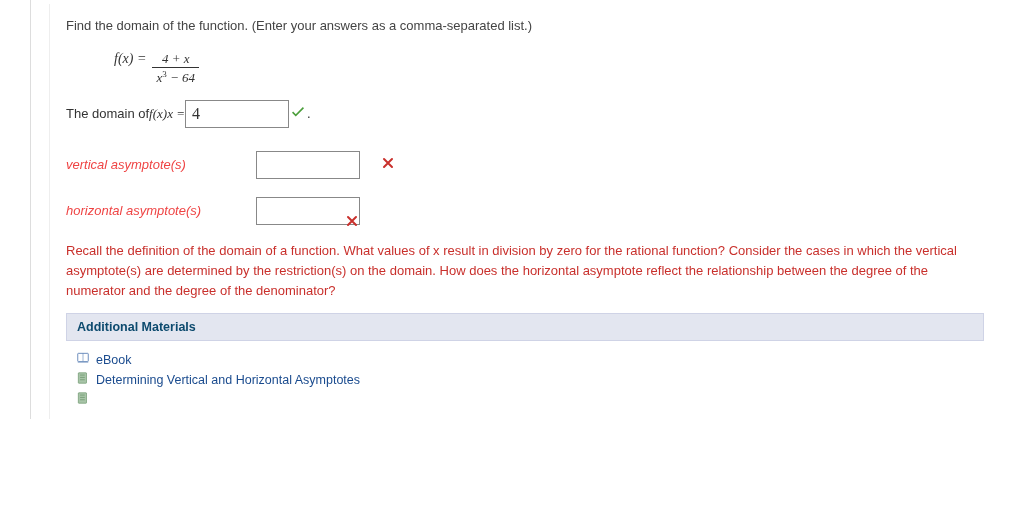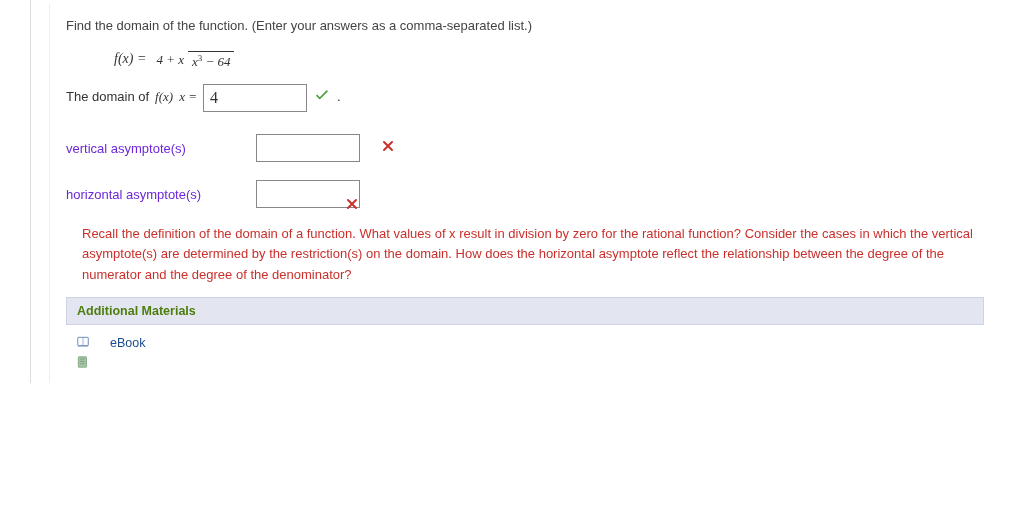--- a/index.html
+++ b/index.html
@@ -25,76 +25,76 @@
     .formula {
       margin: 15px 0 14px 48px;
       font-family: Georgia, 'Times New Roman', serif;
       font-style: italic;
       display: flex;
       gap: 6px;
     }
     .formula .lhs { font-size: 14px; }
     .frac {
       display: inline-flex;
-      flex-direction: row;
+      flex-direction: column;
       align-items: center;
       font-size: 13px;
       line-height: 1.2;
     }
     .frac .num { padding: 0 4px 1px 4px; }
     .frac .den { border-top: 1px solid #333; padding: 1px 4px 0 4px; }
     .frac sup { font-size: 9px; vertical-align: super; font-style: normal; }
     .answer-line {
       display: flex;
       align-items: center;
-      gap: 6px;
+      gap: 0;
       margin-bottom: 22px;
       flex-wrap: wrap;
       line-height: 1.6;
     }
     .answer-line .fx { font-family: Liberation Serif, serif; font-style: italic; }
     .answer-input {
       border: 1px solid #888;
       height: 28px;
       width: 104px;
       padding: 2px 6px;
       font-family: Georgia, serif;
       font-size: 16px;
       color: #333;
     }
     .row {
       display: flex;
       align-items: center;
       gap: 20px;
       margin: 10px 0 18px 0;
     }
-    .row .label { min-width: 170px; color: #6d28d9; }
+    .row .label { min-width: 170px; color: #ef4444; font-style: italic; }
     .check-icon { color: #4a9e3a; font-size: 18px; font-weight: bold; }
     .x-icon { color: #c9302c; font-size: 16px; font-weight: bold; }
     .feedback {
       color: #c9302c;
       font-size: 13px;
       line-height: 1.55;
-      margin: 4px 0 12px 16px;
+      margin: 4px 0 12px 0;
     }
     .materials-hdr {
       background: #e3e6f0;
       border: 1px solid #cfd3e6;
       padding: 6px 10px;
       font-weight: bold;
-      color: #4d7c0f;
+      color: #0c4a6e;
       font-size: 12.5px;
       margin-bottom: 10px;
       width: 100%;
     }
     .materials-list { padding-left: 10px; }
     .mat-item {
       display: flex;
       align-items: center;
-      gap: 20px;
+      gap: 6px;
       margin: 3px 0;
       cursor: pointer;
     }
     .mat-item .link { color: #1a4b8e; font-size: 12.5px; }
     .icon-svg { width: 14px; height: 14px; flex-shrink: 0; }
   </style>
 </head>
 <body>
 
 <div class="outer">
@@ -165,17 +165,28 @@
       </div>
       <div class="mat-item">
         <span>
           <svg class="icon-svg" viewBox="0 0 24 24">
               <rect x="4" y="3" width="14" height="18" rx="1" fill="#a8c4a8" stroke="#5a8a5a" stroke-width="1"></rect>
               <line x1="7" y1="7" x2="15" y2="7" stroke="#5a8a5a"></line>
               <line x1="7" y1="11" x2="15" y2="11" stroke="#5a8a5a"></line>
               <line x1="7" y1="15" x2="15" y2="15" stroke="#5a8a5a"></line>
             </svg>
         </span>
+        <span class="link">Determining Vertical and Horizontal Asymptotes</span>
+      </div>
+      <div class="mat-item">
+        <span>
+          <svg class="icon-svg" viewBox="0 0 24 24">
+              <rect x="4" y="3" width="14" height="18" rx="1" fill="#a8c4a8" stroke="#5a8a5a" stroke-width="1"></rect>
+              <line x1="7" y1="7" x2="15" y2="7" stroke="#5a8a5a"></line>
+              <line x1="7" y1="11" x2="15" y2="11" stroke="#5a8a5a"></line>
+              <line x1="7" y1="15" x2="15" y2="15" stroke="#5a8a5a"></line>
+            </svg>
+        </span>
       </div>
     </div>
 
   </div>
 </div>
 
 </body></html>

